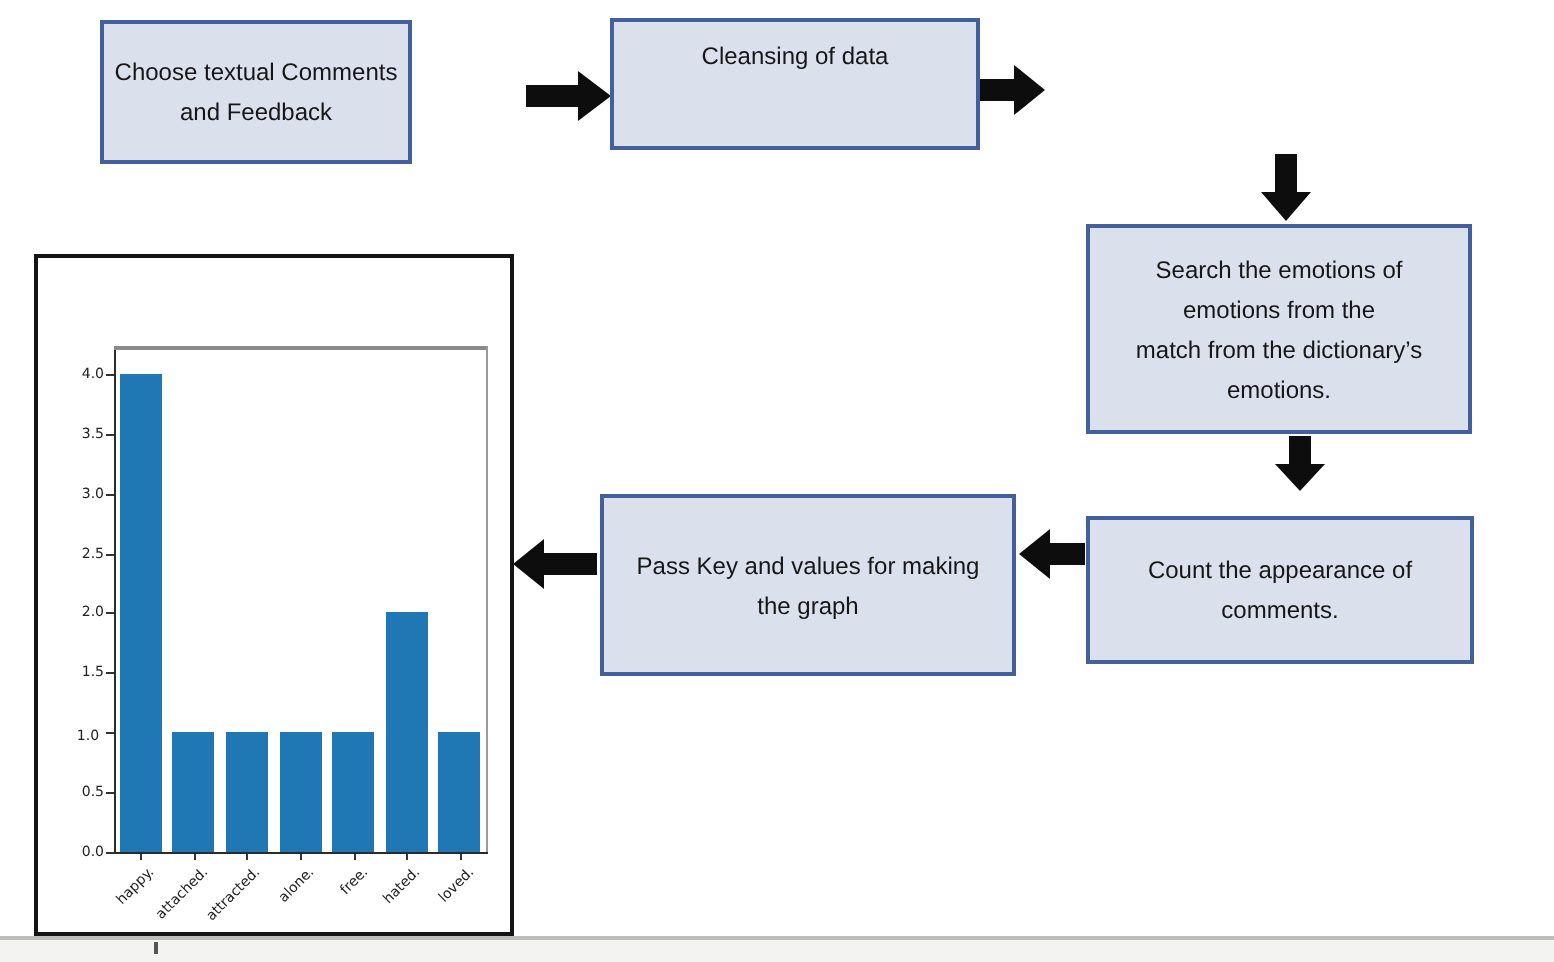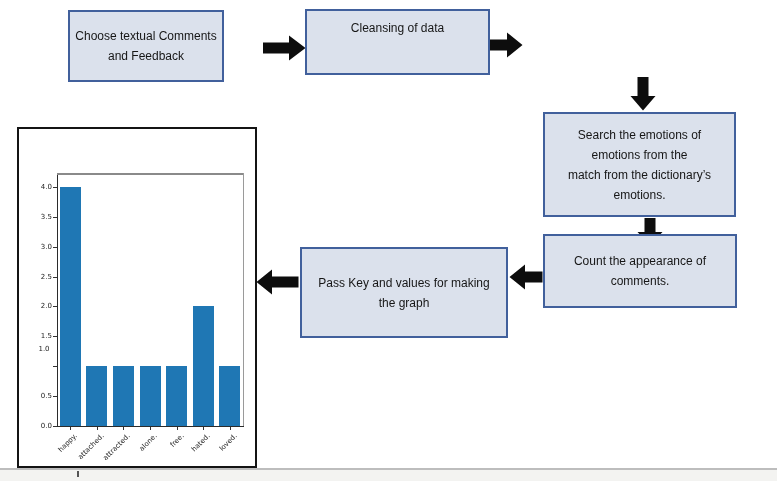--- a/index.html
+++ b/index.html
@@ -55,21 +55,21 @@
   }
   .caption-fragment{
     position:absolute;left:77px;top:471px;width:2px;height:6px;background:#555;
   }
 </style>
 </head>
 <body>
 
 <div class="canvas">
 
-  <div class="fbox" style="left:68px;top:10px;width:156px;height:72px;">
+  <div class="fbox" style="left:50px;top:10px;width:156px;height:72px;">
     <span class="ln">Choose textual Comments</span>
     <span class="ln">and Feedback</span>
   </div>
 
   <svg class="arrow" style="left:263px;top:35px;" width="43" height="26" viewBox="0 0 43 26">
     <polygon points="0,7.5 26,7.5 26,0.5 42.5,13 26,25.5 26,18.5 0,18.5"></polygon>
   </svg>
 
   <div class="fbox topalign" style="left:305px;top:9px;width:185px;height:66px;">
     <span class="ln">Cleansing of data</span>
@@ -88,21 +88,21 @@
     <span class="ln">Search the emotions of</span>
     <span class="ln">emotions from the</span>
     <span class="ln">match from the dictionary’s</span>
     <span class="ln">emotions.</span>
   </div>
 
   <svg class="arrow" style="left:637px;top:218px;" width="26" height="28" viewBox="0 0 26 28">
     <polygon points="7.5,0 18.5,0 18.5,14 25.5,14 13,27.5 0.5,14 7.5,14"></polygon>
   </svg>
 
-  <div class="fbox" style="left:543px;top:234px;width:194px;height:74px;">
+  <div class="fbox" style="left:543px;top:258px;width:194px;height:74px;">
     <span class="ln">Count the appearance of</span>
     <span class="ln">comments.</span>
   </div>
 
   <svg class="arrow" style="left:509px;top:264px;" width="34" height="26" viewBox="0 0 34 26">
     <polygon points="33.5,7.5 16,7.5 16,0.5 0.5,13 16,25.5 16,18.5 33.5,18.5"></polygon>
   </svg>
 
   <div class="fbox" style="left:300px;top:247px;width:208px;height:91px;">
     <span class="ln">Pass Key and values for making</span>
@@ -117,21 +117,21 @@
     <div class="spine top"></div>
     <div class="spine right"></div>
     <div class="spine left"></div>
     <div class="spine bottom"></div>
     <div></div>
   <div class="ytick" style="left: 34px; top: 297px;"></div>
       <div class="ytick-label" style="left: 17px; top: 293px;">0.0</div>
       <div class="ytick" style="left: 34px; top: 267.119px;"></div>
       <div class="ytick-label" style="left: 17px; top: 263.119px;">0.5</div>
       <div class="ytick" style="left: 34px; top: 237.238px;"></div>
-      <div class="ytick-label" style="left: 17px; top: 216px; text-align: center;">1.0</div>
+      <div class="ytick-label" style="left: 17px; top: 235px; text-align: center;">1.0</div>
       <div class="ytick" style="left: 34px; top: 207.357px;"></div>
       <div class="ytick-label" style="left: 17px; top: 203.357px;">1.5</div>
       <div class="ytick" style="left: 34px; top: 177.476px;"></div>
       <div class="ytick-label" style="left: 17px; top: 173.476px;">2.0</div>
       <div class="ytick" style="left: 34px; top: 147.595px;"></div>
       <div class="ytick-label" style="left: 17px; top: 143.595px;">2.5</div>
       <div class="ytick" style="left: 34px; top: 117.714px;"></div>
       <div class="ytick-label" style="left: 17px; top: 113.714px;">3.0</div>
       <div class="ytick" style="left: 34px; top: 87.8333px;"></div>
       <div class="ytick-label" style="left: 17px; top: 83.8333px;">3.5</div>

